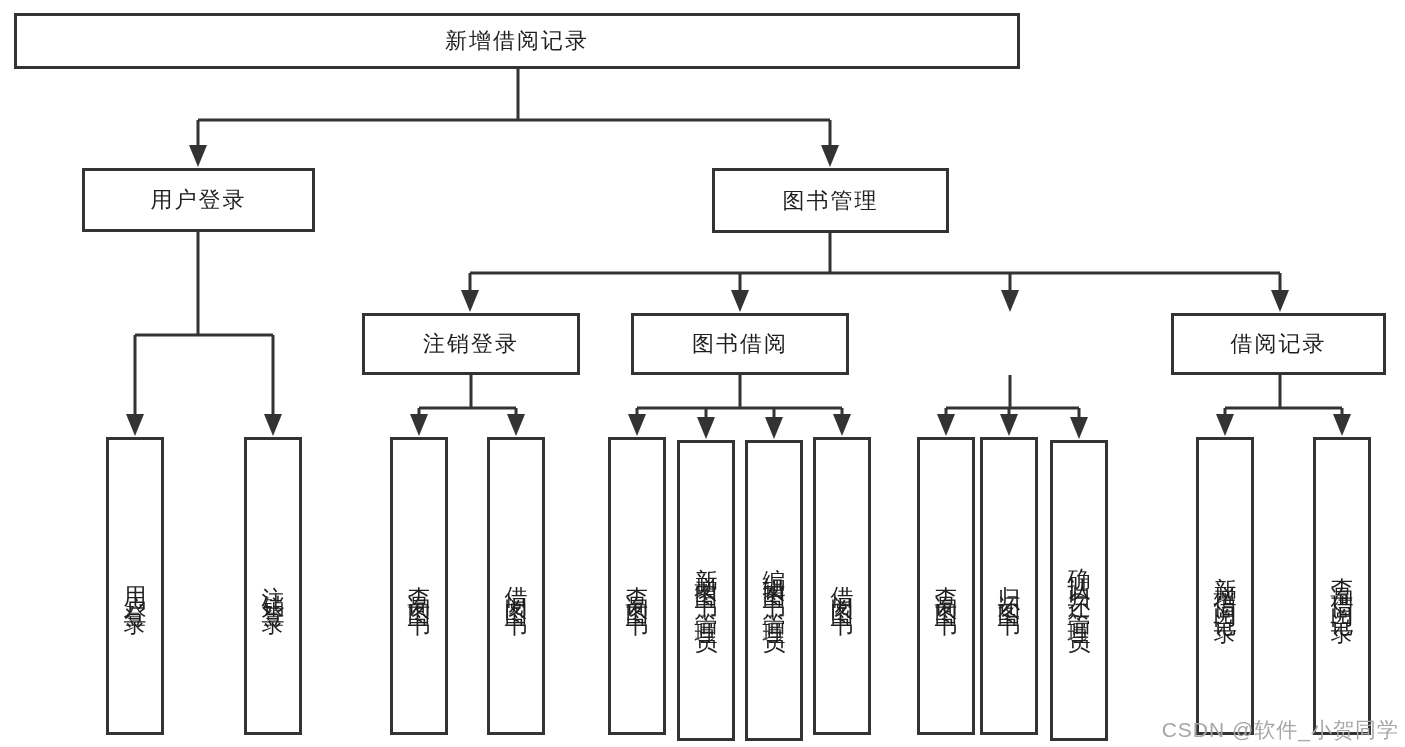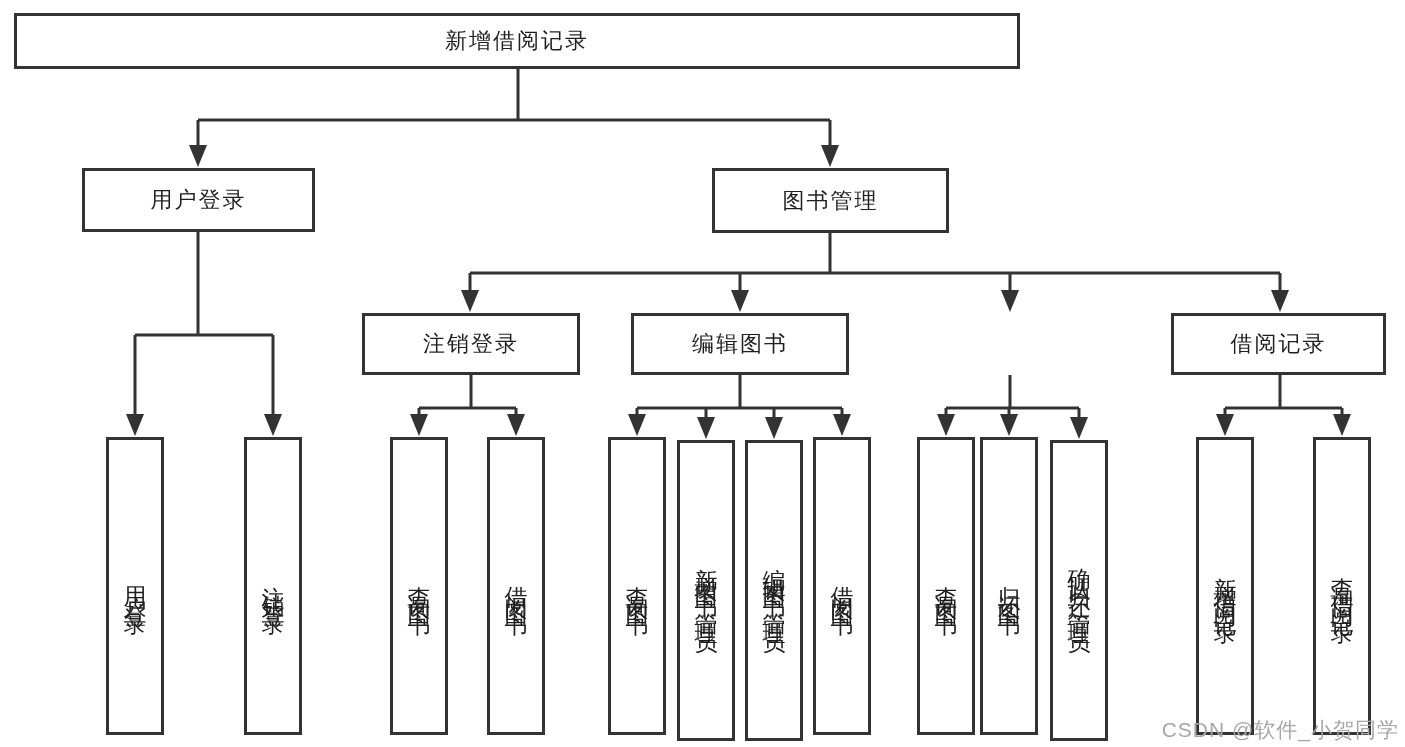--- a/index.html
+++ b/index.html
@@ -106,21 +106,21 @@
     <span>用户登录</span>
   </div>
   <div class="hbox" style="left:712px; top:168px; width:237px; height:65px;">
     <span>图书管理</span>
   </div>
 
   <div class="hbox" style="left:362px; top:313px; width:218px; height:62px;">
     <span>注销登录</span>
   </div>
   <div class="hbox" style="left:631px; top:313px; width:218px; height:62px;">
-    <span>编辑图书</span>
+    <span>图书借阅</span>
   </div>
   <div class="hbox" style="left:1171px; top:313px; width:215px; height:62px;">
     <span>借阅记录</span>
   </div>
 
   <div class="vbox" style="left:106px; top:437px; width:58px; height:298px;">
     <span>用户登录</span>
   </div>
   <div class="vbox" style="left:244px; top:437px; width:58px; height:298px;">
     <span>注销登录</span>

